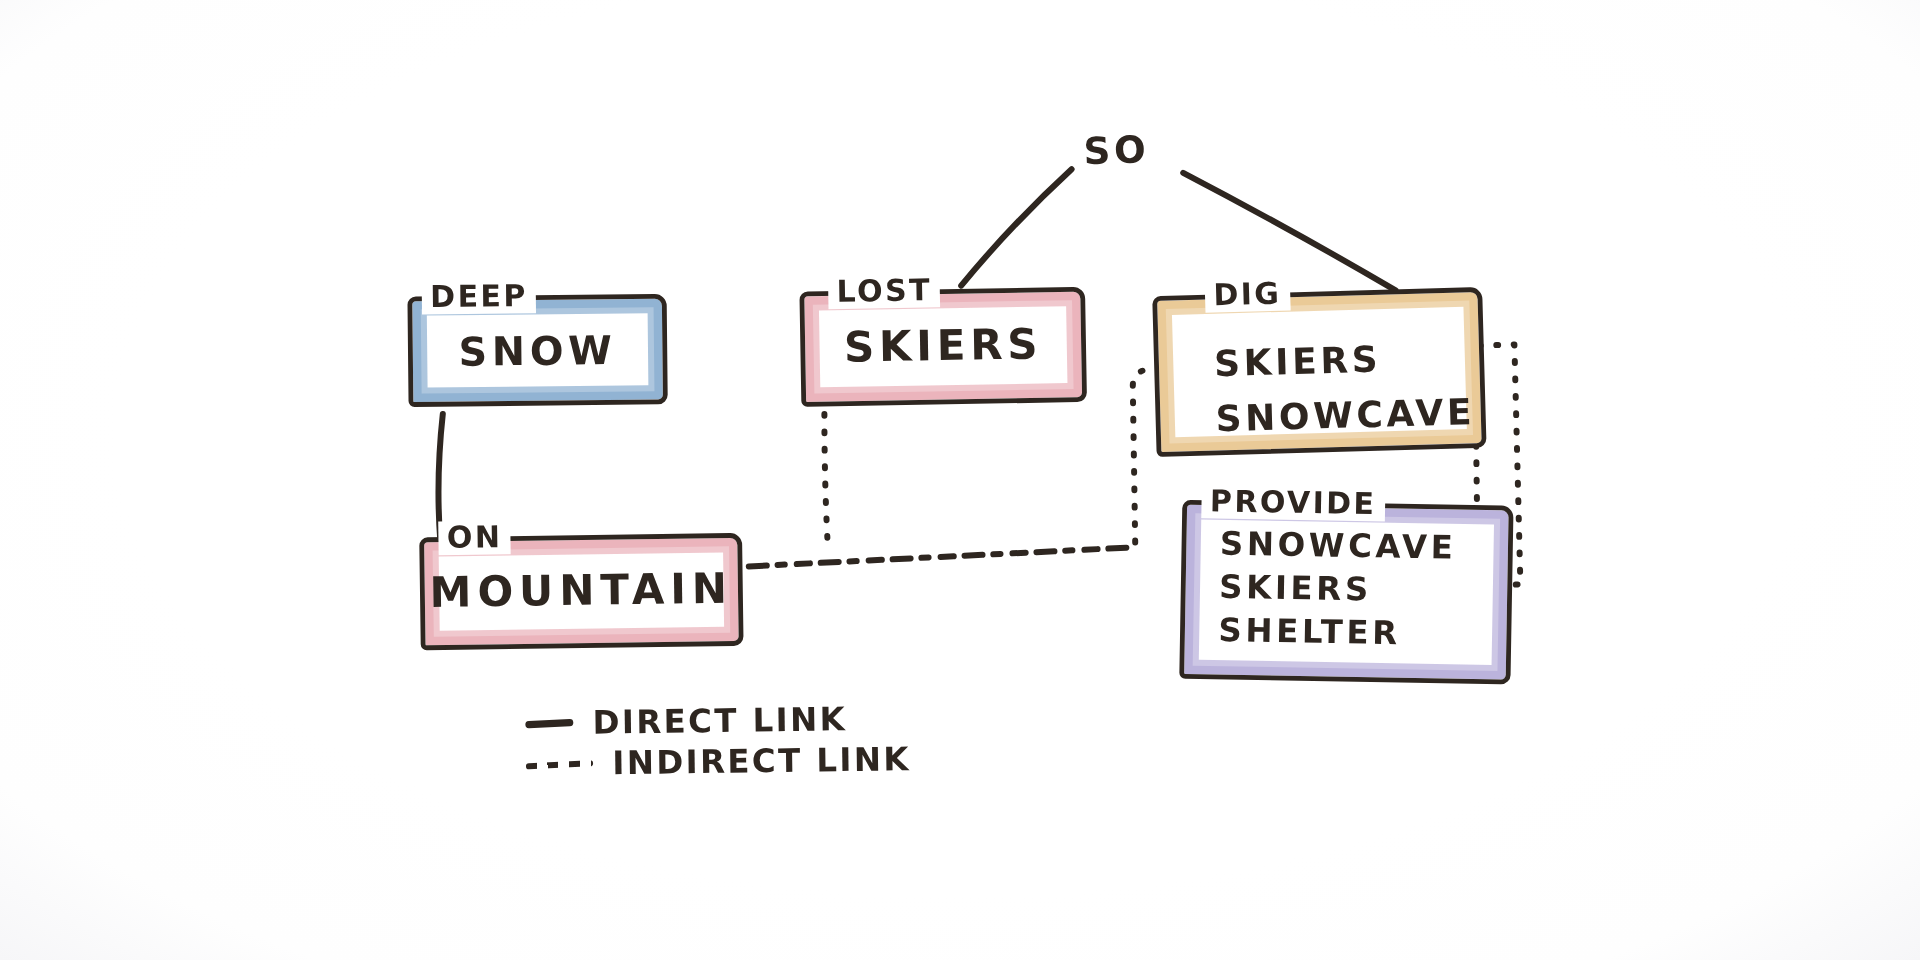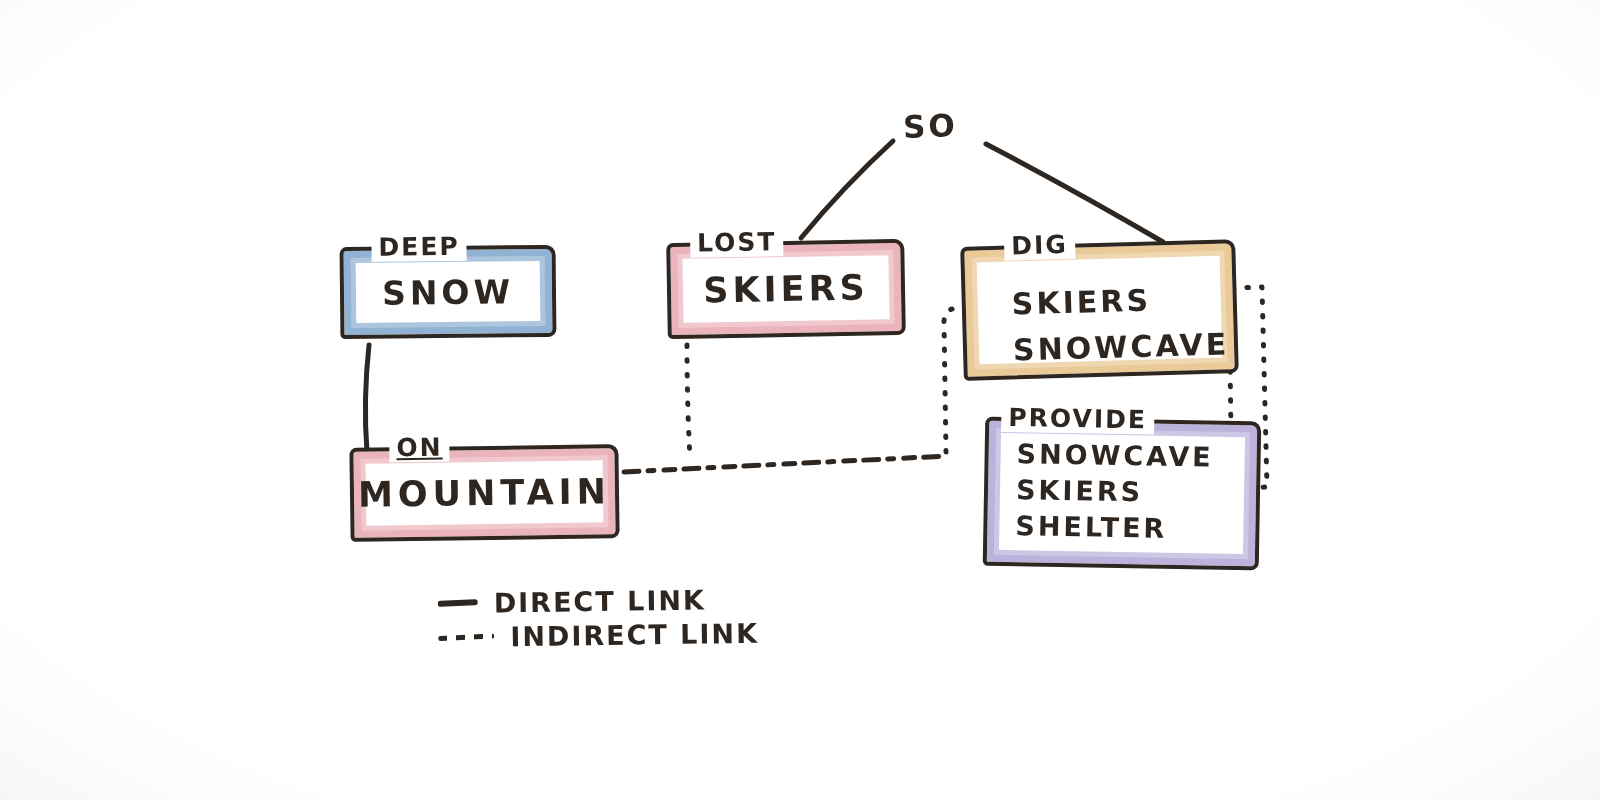--- a/index.html
+++ b/index.html
@@ -49,33 +49,33 @@
   .line-stack div{white-space:nowrap;}
 
   
   .band-blue{box-shadow:inset 0 0 0 12px rgba(91,141,189,.50), inset 0 0 0 7px rgba(130,170,205,.45);}
   .band-pink{box-shadow:inset 0 0 0 12px rgba(223,141,152,.48), inset 0 0 0 7px rgba(232,165,173,.42);}
   .band-gold{box-shadow:inset 0 0 0 12px rgba(224,175,100,.50), inset 0 0 0 7px rgba(233,196,138,.45);}
   .band-purple{box-shadow:inset 0 0 0 12px rgba(150,138,200,.48), inset 0 0 0 7px rgba(173,163,214,.42);}
 
   #box-deep-snow{left:340px;top:246px;width:216px;height:92px;transform:rotate(-0.6deg);}
   #box-deep-snow .center-word{font-size:33px;}
-  #box-deep-snow .tag{left:28px;}
+  #box-deep-snow .tag{left:8px;}
 
   #box-lost-skiers{left:667px;top:241px;width:238px;height:96px;transform:rotate(-1deg);}
   #box-lost-skiers .center-word{font-size:35px;}
   #box-lost-skiers .tag{left:20px;}
 
   #box-dig{left:962px;top:243px;width:275px;height:134px;transform:rotate(-1.6deg);}
   #box-dig .tag{left:40px;}
   #box-dig .line-stack{padding:32px 0 0 46px;font-size:30px;line-height:46px;}
 
   #box-on-mountain{left:350px;top:446px;width:269px;height:94px;transform:rotate(-0.8deg);}
   #box-on-mountain .center-word{font-size:35px;letter-spacing:5px;}
-  #box-on-mountain .tag{left:36px;text-decoration:underline;}
+  #box-on-mountain .tag{left:12px;}
 
   #box-provide{left:984px;top:419px;width:276px;height:149px;transform:rotate(1deg);}
   #box-provide .tag{left:12px;}
   #box-provide .line-stack{padding:15px 0 0 28px;font-size:27px;line-height:36px;}
 
   .so-node{
     position:absolute;left:903px;top:108px;
     font-size:31px;font-weight:700;letter-spacing:3px;
     transform:rotate(-2deg);
   }

